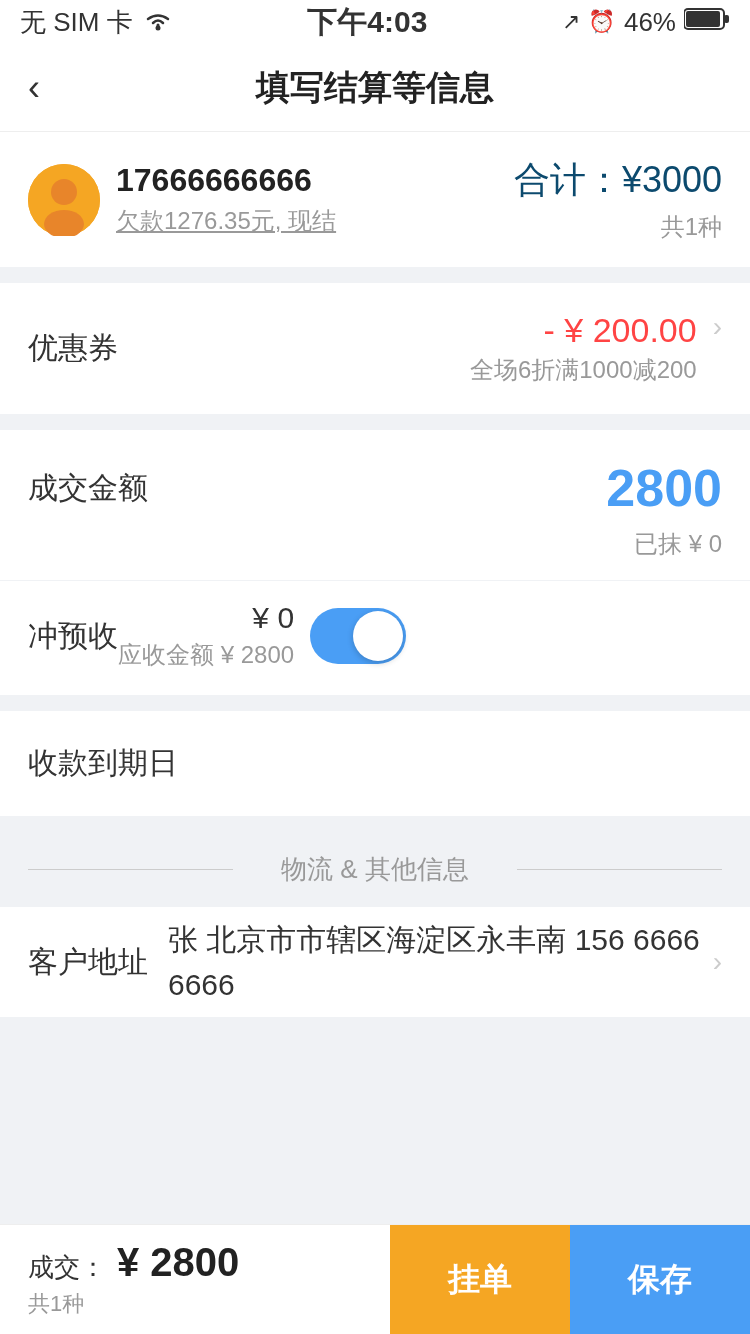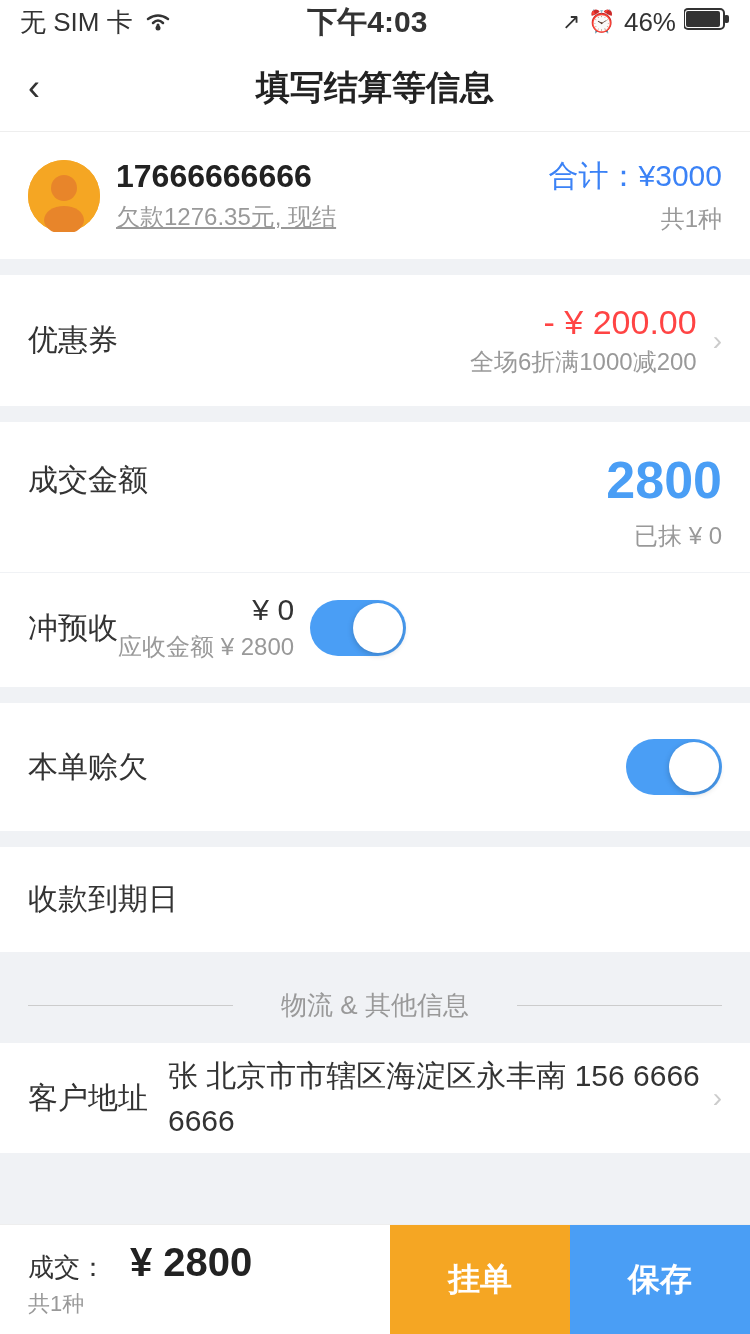--- a/index.html
+++ b/index.html
@@ -90,22 +90,22 @@
     .customer-debt {
       font-size: 24px;
       color: #999;
       margin-top: 6px;
       text-decoration: underline;
     }
     .customer-right {
       text-align: right;
     }
     .customer-total {
-      font-size: 30px;
-      color: #3b82f6;
+      font-size: 36px;
+      color: #0c4a6e;
     }
     .customer-count {
       font-size: 24px;
       color: #999;
       margin-top: 6px;
     }
 
     
     .section-white {
       background: #fff;
@@ -118,21 +118,20 @@
       padding: 28px 28px;
       border-bottom: 1px solid #f5f5f5;
     }
     .row:last-child { border-bottom: none; gap: 48px; }
     .row-label {
       font-size: 30px;
       color: #333;
     }
     .row-right {
       display: flex;
-      align-items: center;
       gap: 16px;
     }
     .row-value-discount {
       color: #ff4444;
       font-size: 34px;
       font-weight: 500;
     }
     .row-sub {
       font-size: 24px;
       color: #999;
@@ -296,21 +295,21 @@
     }
     .bottom-summary {
       flex: 1;
       padding: 0 28px;
     }
     .bottom-deal {
       font-size: 26px;
       color: #333;
       display: flex;
       align-items: baseline;
-      gap: 24px;
+      gap: 11px;
     }
     .bottom-deal-label { font-size: 26px; color: #333; }
     .bottom-deal-amount { font-size: 40px; font-weight: 700; color: #222; }
     .bottom-count { font-size: 22px; color: #999; margin-top: 4px; }
     .bottom-buttons {
       display: flex;
       height: 100%;
     }
     .btn-hang {
       width: 180px;
@@ -426,28 +425,20 @@
           <div class="prepay-amount">¥ 0</div>
           <div class="prepay-receivable">应收金额 ¥ 2800</div>
         </div>
         <div class="toggle">
           <div class="toggle-knob"></div>
         </div>
       </div>
     </div>
   </div>
 
-  <div class="section-white">
-    <div class="credit-row">
-      <span class="credit-label">本单赊欠</span>
-      <div class="toggle">
-        <div class="toggle-knob"></div>
-      </div>
-    </div>
-  </div>
 
   <div class="section-white" style="margin-bottom:16px;">
     <div class="due-row">
       <span class="due-label">收款到期日</span>
     </div>
   </div>
 
   <div class="divider-label">
     <div class="divider-line"></div>
     <span class="divider-text">物流 &amp; 其他信息</span>

